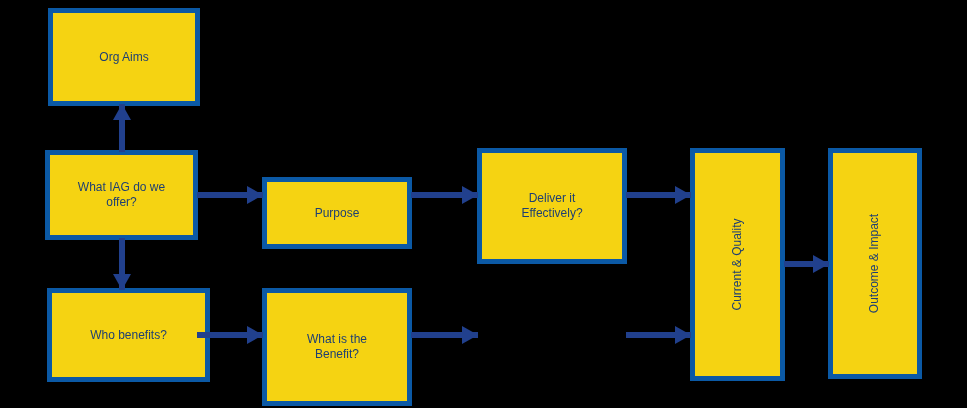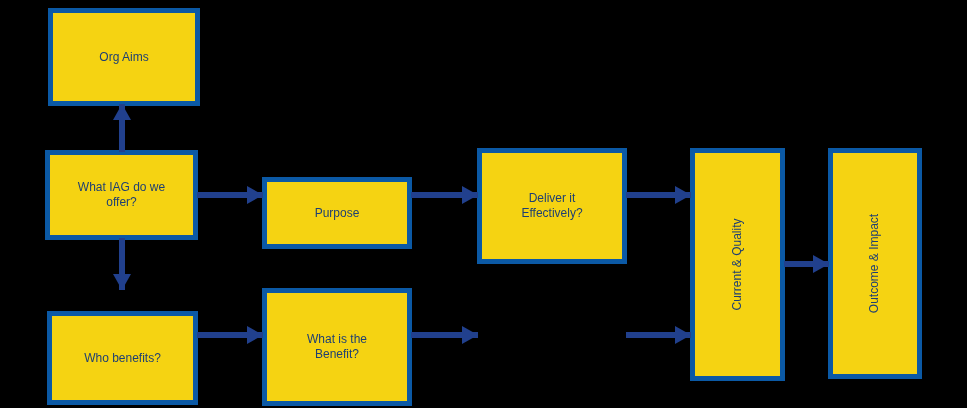--- a/index.html
+++ b/index.html
@@ -95,21 +95,21 @@
 
   <div class="node" style="left:48px; top:8px; width:152px; height:98px;">
     <span class="label">Org Aims</span>
   </div>
 
   <div class="node" style="left:45px; top:150px; width:153px; height:90px;">
     <span class="label">What IAG do we
 offer?</span>
   </div>
 
-  <div class="node" style="left:47px; top:288px; width:151px; height:94px;margin-top:23px;">
+  <div class="node" style="left:47px; top:288px; width:163px; height:94px;">
     <span class="label">Who benefits?</span>
   </div>
 
   <div class="node" style="left:262px; top:148px; width:150px; height:72px;margin-top:29px;">
     <span class="label">Purpose</span>
   </div>
 
   <div class="node" style="left:262px; top:288px; width:150px; height:118px;">
     <span class="label">What is the
 Benefit?</span>

